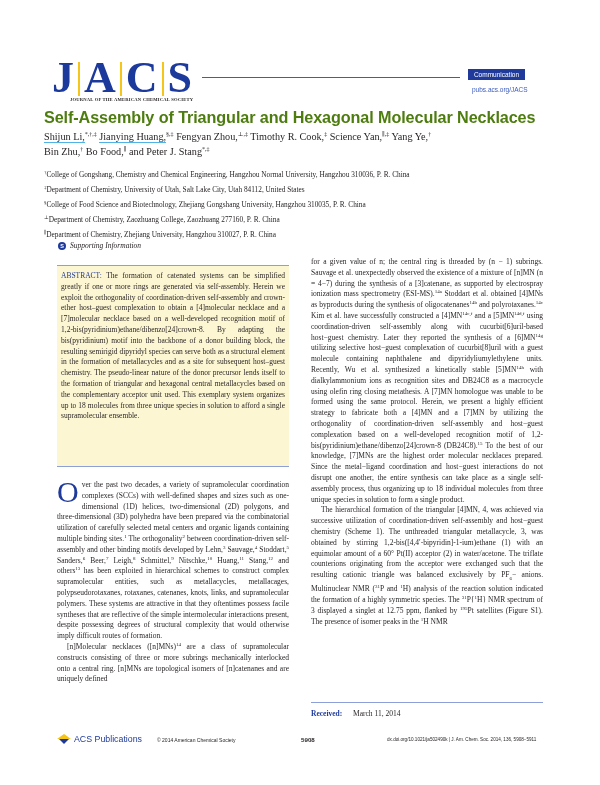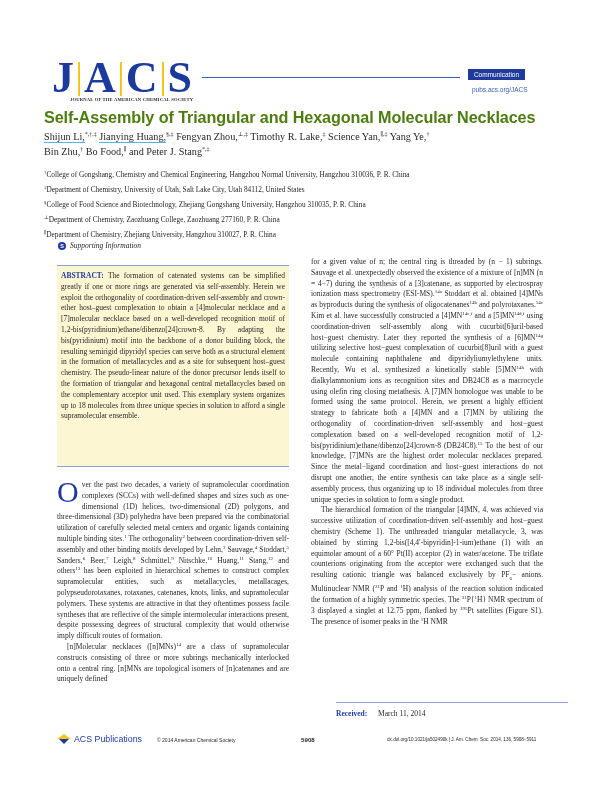--- a/index.html
+++ b/index.html
@@ -22,33 +22,33 @@
   .authors .u { border-bottom: 1px solid #4fb3e8; }
   .authors sup { font-size: 6px; }
 
   .affils { position: absolute; left: 44px; top: 167px; font-size: 7.3px; line-height: 12.6px; }
   .affils sup { font-size: 5px; }
   .si { position: absolute; left: 58px; top: 241px; font-size: 7.5px; font-style: italic; display: flex; align-items: center; gap: 4px; }
   .si-icon { width: 8px; height: 8px; border-radius: 50%; background: #1f3a9b; color: #fff; font-size: 5.5px; line-height: 8px; text-align: center; font-style: normal; font-weight: bold; font-family: "Liberation Sans", sans-serif; }
 
   
   .abstract { position: absolute; left: 57px; top: 265px; width: 232px; height: 202px; background: #fdf6d3; border-top: 1.2px solid #8c9fd9; border-bottom: 1.2px solid #8c9fd9; padding: 5px 4px 0 4px; font-size: 7.5px; line-height: 10.8px; text-align: justify; }
-  .abstract .label { color: #1f3a9b; font-weight: bold; }
+  .abstract .label { color: #1f3a9b; font-weight: normal; }
 
   
   .col { position: absolute; font-size: 7.5px; line-height: 10.8px; text-align: justify; }
   .col-left { left: 57px; top: 480px; width: 232px; }
   .col-right { left: 311px; top: 257px; width: 232px; }
   .col p { margin: 0; }
   .col p.indent { text-indent: 10px; }
   .col sup { font-size: 5px; line-height: 0; }
   .dropcap { float: left; font-size: 30px; line-height: 22px; color: #1f3a9b; margin: 1px 3px 0 0; font-family: "Liberation Serif", serif; }
 
   
-  .received { position: absolute; left: 311px; top: 702px; width: 232px; border-top: 1.2px solid #8c9fd9; padding-top: 5px; font-size: 7.5px; line-height: 11px; margin-left: 25px; }
+  .received { position: absolute; left: 311px; top: 702px; width: 232px; border-top: 1.2px solid #8c9fd9; padding-top: 5px; font-size: 7.5px; line-height: 11px; }
   .received .row { display: flex; }
   .received .lab { color: #1f3a9b; font-weight: bold; width: 42px; }
 
   
   .footer { position: absolute; left: 57px; top: 734px; width: 486px; height: 14px; font-family: "Liberation Sans", sans-serif; text-align: center; }
   .acs-logo { position: absolute; left: 0; top: 0; display: flex; align-items: center; gap: 3px; color: #1f3a9b; font-size: 8.8px; }
   .acs-mark { width: 14px; height: 10px; position: relative; }
   .acs-mark::before { content: ""; position: absolute; left: 0; top: 0; width: 0; height: 0; border-left: 7px solid transparent; border-right: 7px solid transparent; border-bottom: 5px solid #f5c518; }
   .acs-mark::after { content: ""; position: absolute; left: 2px; top: 5px; width: 0; height: 0; border-left: 5px solid transparent; border-right: 5px solid transparent; border-top: 5px solid #1f3a9b; }
   .copyright { position: absolute; left: 100px; top: 3px; font-size: 5px; color: #231f20; white-space: nowrap; }
@@ -73,21 +73,21 @@
   <div class="comm-badge">Communication</div>
   <a class="pubs-link">pubs.acs.org/JACS</a>
 </div>
 
 <h1 class="title">Self-Assembly of Triangular and Hexagonal Molecular Necklaces</h1>
 
 <div class="authors">
   <span class="u">Shijun Li,</span><sup>*,†,‡</sup>
   <span class="u">Jianying Huang,</span><sup>§,‡</sup>
   <span>Fengyan Zhou,</span><sup>⊥,‡</sup>
-  <span>Timothy R. Lake,</span><sup>‡</sup>
+  <span>Timothy R. Cook,</span><sup>‡</sup>
   <span>Science Yan,</span><sup>∥,‡</sup>
   <span>Yang Ye,</span><sup>†</sup><br>
   <span>Bin Zhu,</span><sup>†</sup>
   <span>Bo Food,</span><sup>∥</sup>
   <span>and Peter J. Stang</span><sup>*,‡</sup>
 </div>
 
 <div class="affils">
   <div><sup>†</sup><span>College of Gongshang, Chemistry and Chemical Engineering, Hangzhou Normal University, Hangzhou 310036, P. R. China</span></div>
   <div><sup>‡</sup><span>Department of Chemistry, University of Utah, Salt Lake City, Utah 84112, United States</span></div>

